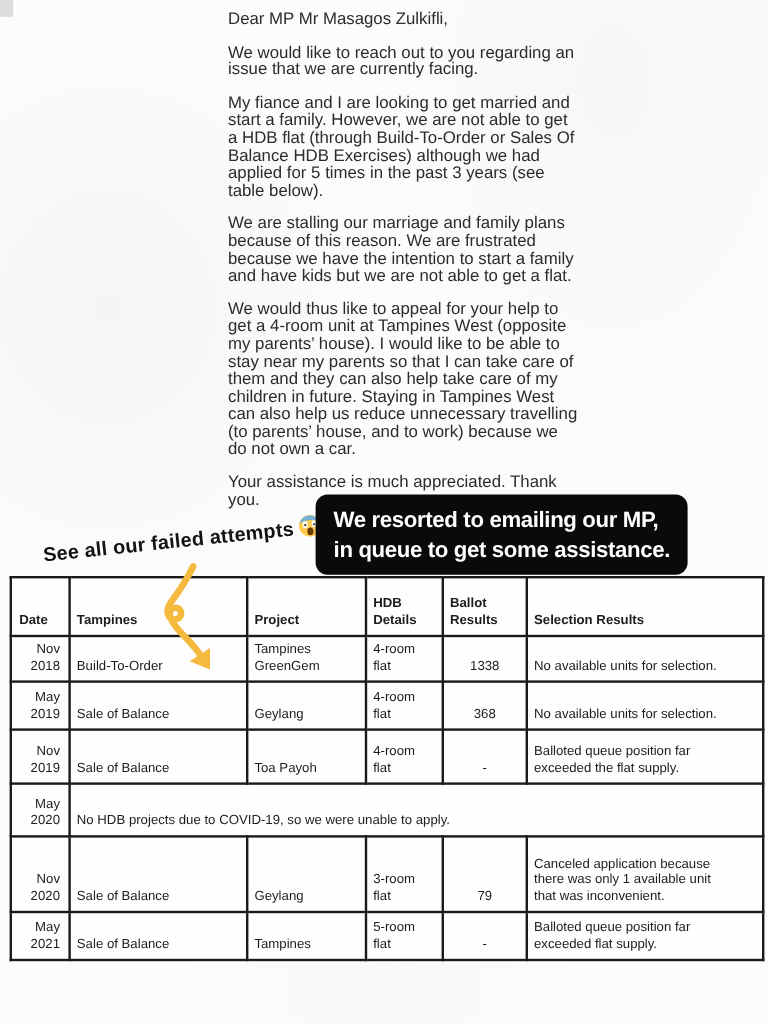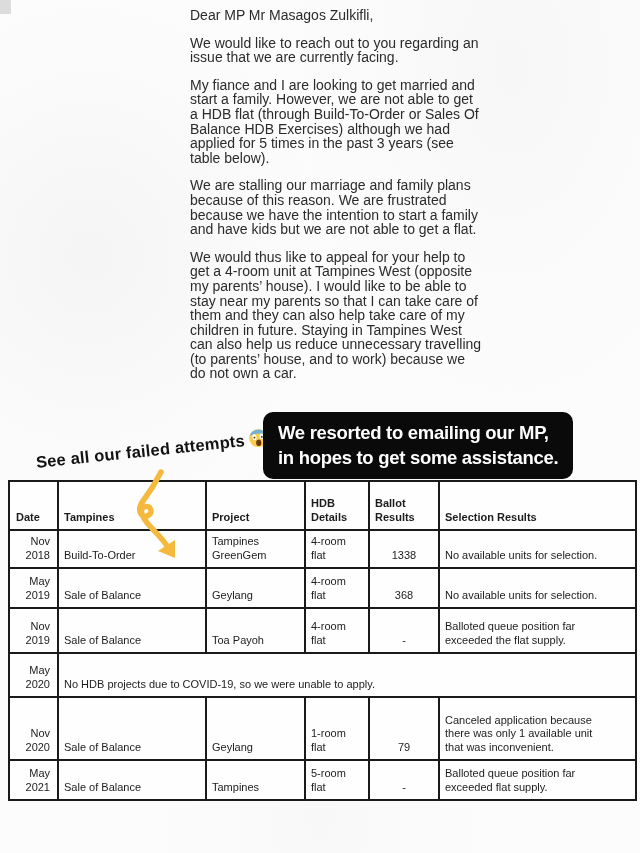--- a/index.html
+++ b/index.html
@@ -101,41 +101,43 @@
 and have kids but we are not able to get a flat.</p>
     <p class="para pre">We would thus like to appeal for your help to
 get a 4-room unit at Tampines West (opposite
 my parents’ house). I would like to be able to
 stay near my parents so that I can take care of
 them and they can also help take care of my
 children in future. Staying in Tampines West
 can also help us reduce unnecessary travelling
 (to parents’ house, and to work) because we
 do not own a car.</p>
+    <p class="para pre">Your assistance is much appreciated. Thank
+you.</p>
   </div>
 
   <div class="annotation">
     <span>See all our failed attempts</span><svg class="emoji-svg" width="19" height="19" viewBox="0 0 19 19">
       <circle cx="9.5" cy="9.5" r="9" fill="#FFCB4C"></circle>
       <path d="M1.2 6.5 A9 9 0 0 1 17.8 6.5 Q 9.5 3.2 1.2 6.5 Z" fill="#5DADEC" opacity="0.85"></path>
       <ellipse cx="5.8" cy="8.2" rx="2.1" ry="2.9" fill="#ffffff"></ellipse>
       <ellipse cx="13.2" cy="8.2" rx="2.1" ry="2.9" fill="#ffffff"></ellipse>
       <circle cx="5.8" cy="8.6" r="0.9" fill="#3b2a14"></circle>
       <circle cx="13.2" cy="8.6" r="0.9" fill="#3b2a14"></circle>
       <ellipse cx="9.5" cy="14.2" rx="2.6" ry="3.2" fill="#6b3a00"></ellipse>
     </svg>
   </div>
 
   <svg class="arrow-svg" width="80" height="100" viewBox="0 0 80 100">
     <path d="M 48,6 C 42,18 36,27 30,35 C 24,43 27,52 34,50 C 41,48 38,38 31,41 C 26,43 29,51 35,58 C 42,66 49,72 54,80" fill="none" stroke="#F5B93E" stroke-width="5.5" stroke-linecap="round"></path>
     <polygon points="62,92 62,74 45,85" fill="#F5B93E"></polygon>
   </svg>
 
   <div class="callout pre">We resorted to emailing our MP,
-in hopes to get some assistance.</div>
+in queue to get some assistance.</div>
 
   <table class="hdb-table">
     <colgroup>
       <col style="width:49px">
         <col style="width:148px">
         <col style="width:99px">
       <col style="width:64px">
         <col style="width:70px">
         <col style="width:197px">
     </colgroup>
@@ -187,21 +189,21 @@
       <tr class="r4">
         <td class="pre col-date">May
 2020</td>
         <td class="pre" colspan="5">No HDB projects due to COVID-19, so we were unable to apply.</td>
       </tr>
       <tr class="r5">
         <td class="pre col-date">Nov
 2020</td>
         <td class="pre">Sale of Balance</td>
         <td class="pre">Geylang</td>
-        <td class="pre">1-room
+        <td class="pre">3-room
 flat</td>
         <td class="pre col-ballot">79</td>
         <td class="pre">Canceled application because
 there was only 1 available unit
 that was inconvenient.</td>
       </tr>
       <tr class="r6">
         <td class="pre col-date">May
 2021</td>
         <td class="pre">Sale of Balance</td>

